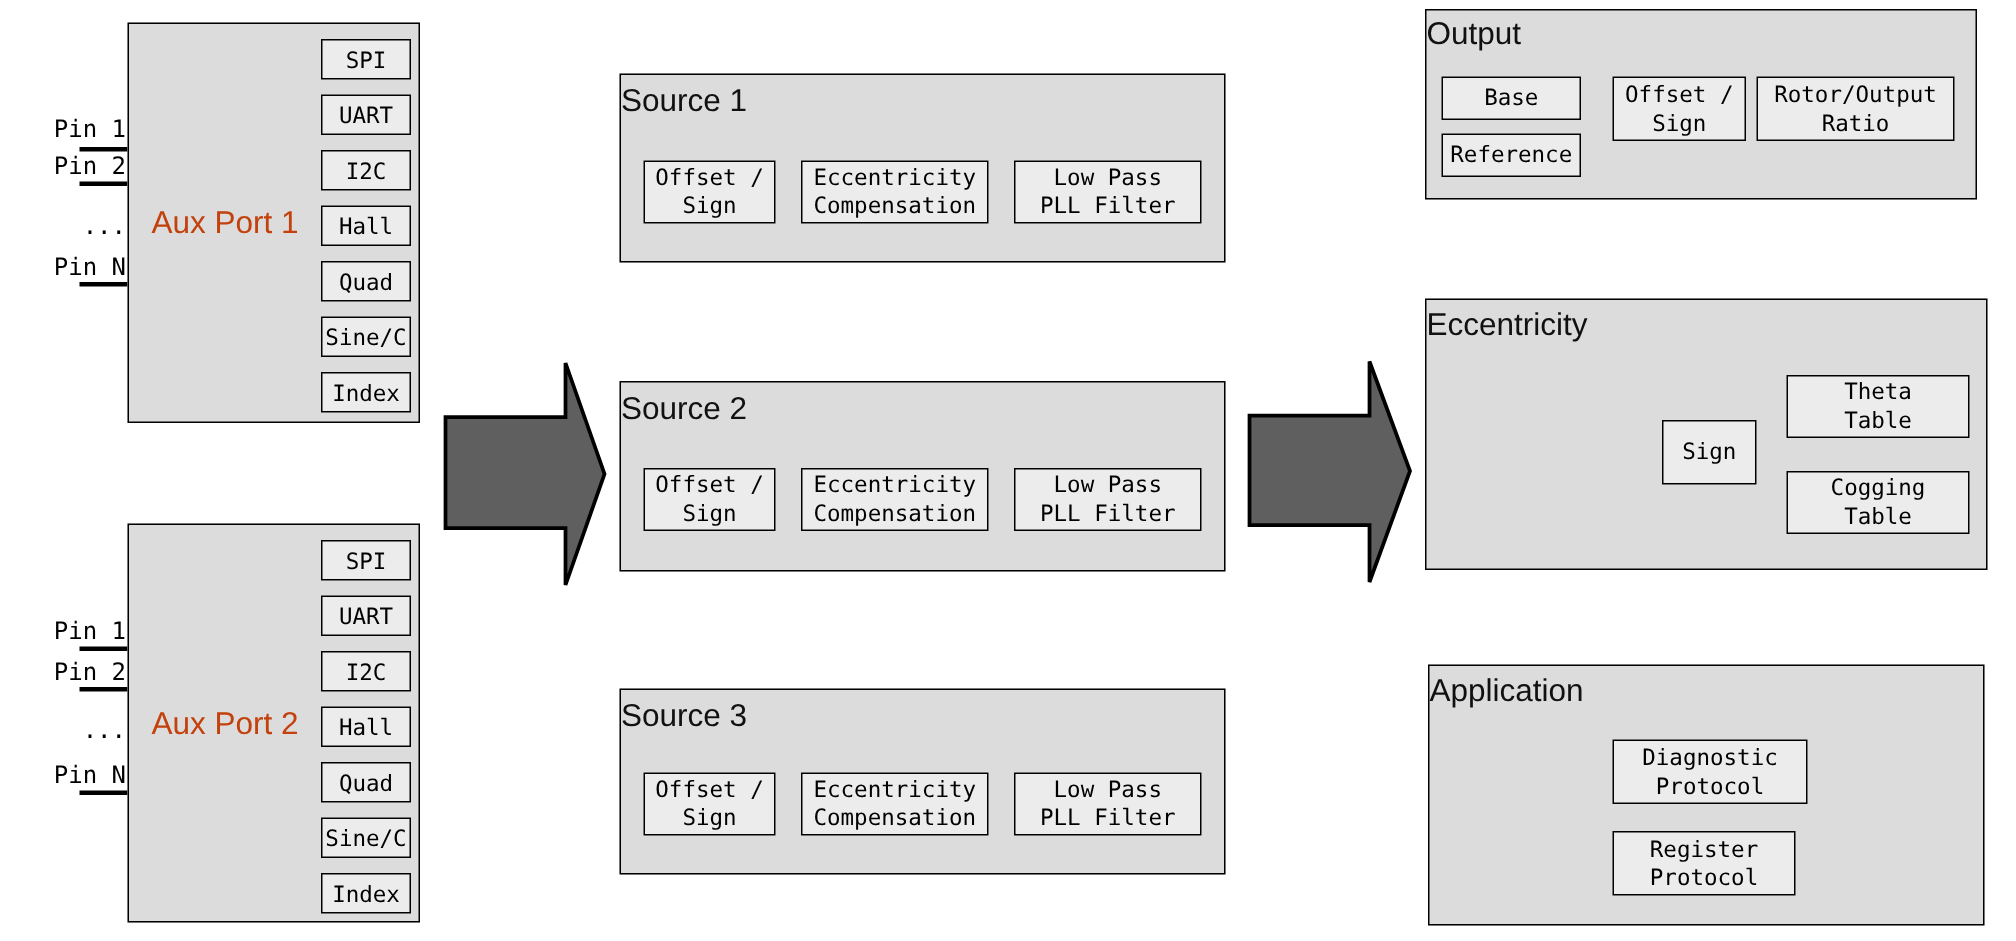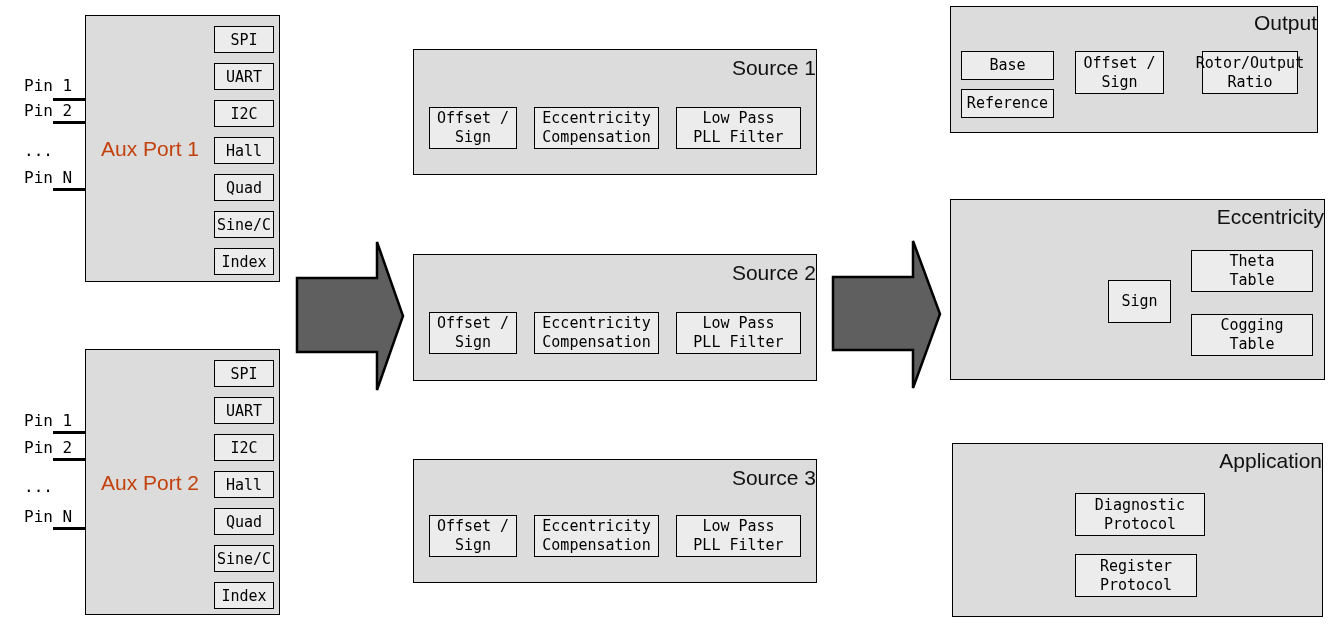--- a/index.html
+++ b/index.html
@@ -6,42 +6,42 @@
   .canvas{
     position:relative;width:1344px;height:627px;background:#ffffff;
     font-family:"DejaVu Sans Mono", monospace;color:#000;overflow:hidden;
   }
   .group{position:absolute;}
   .block{
     position:absolute;background:var(--block-fill,#dcdcdc);
     border:1.5px solid var(--border,#000);box-sizing:border-box;
   }
   .block-title{
-    position:absolute;left:0;right:0;top:6px;text-align:right;
+    position:absolute;left:0;right:0;top:6px;text-align:left;
     font-family:"Liberation Sans", sans-serif;font-size:21px;line-height:24px;color:#111;
   }
   .aux-title{
     position:absolute;left:2px;width:124px;top:121px;text-align:center;
     font-family:"Liberation Sans", sans-serif;font-size:21px;line-height:24px;color:#c2410c;
   }
   .ibox{
     position:absolute;background:var(--box-fill,#ececec);
     border:1.5px solid var(--border,#000);box-sizing:border-box;
     display:flex;align-items:center;justify-content:center;text-align:center;
     font-size:15px;line-height:19px;white-space:pre-line;
   }
   .proto{
     position:absolute;left:128px;width:60px;height:27px;
     background:var(--box-fill,#ececec);border:1.5px solid var(--border,#000);
     box-sizing:border-box;display:flex;align-items:center;justify-content:center;
     font-size:15px;
   }
   .pin-label{
     position:absolute;left:0;width:60px;height:18px;line-height:18px;
-    font-size:16px;
+    font-size:16px;text-align:right;
   }
   .pin-line{position:absolute;left:29px;width:32px;height:3px;background:#000;}
   .aux-block{left:61px;top:0;width:195px;height:100%;}
   .arrow{position:absolute;}
   .arrow polygon{fill:var(--arrow-fill,#5f5f5f);stroke:var(--border,#000);stroke-width:2.5;stroke-linejoin:miter;}
 </style>
 </head>
 <body>
 
 <div class="canvas">
@@ -122,21 +122,21 @@
     <div class="ibox" style="left:262px;top:55px;width:125px;height:42px">Low Pass
 PLL Filter</div>
   </div>
 
   <div class="block" style="left:950px;top:6px;width:368px;height:127px">
     <div class="block-title" style="top:4px">Output</div>
     <div class="ibox" style="left:10px;top:44px;width:93px;height:29px">Base</div>
     <div class="ibox" style="left:10px;top:82px;width:93px;height:29px">Reference</div>
     <div class="ibox" style="left:124px;top:44px;width:89px;height:43px">Offset /
 Sign</div>
-    <div class="ibox" style="left:251px;top:44px;width:96px;height:43px">Rotor/Output
+    <div class="ibox" style="left:220px;top:44px;width:132px;height:43px">Rotor/Output
 Ratio</div>
   </div>
 
   <div class="block" style="left:950px;top:199px;width:375px;height:181px">
     <div class="block-title" style="top:5px">Eccentricity</div>
     <div class="ibox" style="left:157px;top:80px;width:63px;height:43px">Sign</div>
     <div class="ibox" style="left:240px;top:50px;width:122px;height:42px">Theta
 Table</div>
     <div class="ibox" style="left:240px;top:114px;width:122px;height:42px">Cogging
 Table</div>

